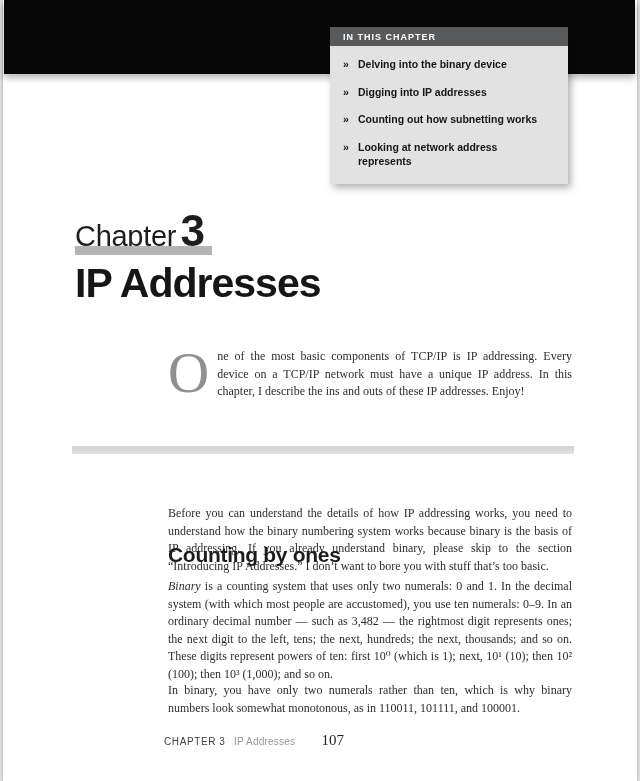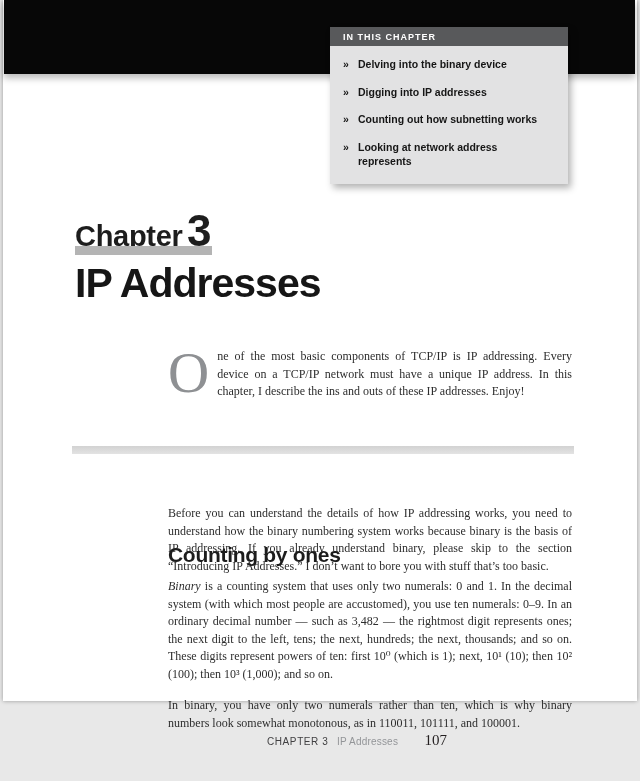--- a/index.html
+++ b/index.html
@@ -4,21 +4,21 @@
 <style>
   html, body { margin: 0; padding: 0; }
   body {
     width: 640px; height: 781px;
     background: #e8e8e8;
     position: relative;
     overflow: hidden;
     font-family: "Liberation Sans", sans-serif;
   }
   .page {
-    position: absolute; left: 3px; top: 0; width: 634px; height: 701px;
+    position: absolute; left: 3px; top: 0; width: 634px; height: 781px;
     background: #ffffff;
     box-shadow: 0 0 4px rgba(0,0,0,0.35);
   }
   .banner {
     position: absolute; left: 1px; top: 0; width: 631px; height: 74px;
     background: #070707;
     box-shadow: 0 4px 7px rgba(0,0,0,0.28);
   }
   
   .toc {
@@ -42,21 +42,21 @@
   }
   .toc-item:last-child { margin-bottom: 2px; }
   .toc-bullet { width: 15px; flex: 0 0 15px; font-weight: bold; color: #161616; }
   .toc-label { flex: 1; }
 
   
   .chapter-row {
     position: absolute; left: 72px; top: 206px; height: 44px;
     color: #1d1d1d; white-space: nowrap;
   }
-  .chapter-word { font-size: 29px; font-weight: 700; letter-spacing: -0.3px; }
+  .chapter-word { font-size: 29px; font-weight: 400; letter-spacing: -0.3px; }
   .chapter-num  { font-size: 44px; font-weight: 800; letter-spacing: -1px; }
   .chapter-bar {
     position: absolute; left: 72px; top: 246px; width: 137px; height: 9px;
     background: #b4b4b4;
   }
   .title {
     position: absolute; left: 72px; top: 258px; margin: 0;
     font-size: 41px; font-weight: 800; letter-spacing: -1px; color: #161616;
     line-height: 50px;
   }
@@ -85,26 +85,26 @@
     position: absolute; left: 69px; top: 446px; width: 502px; height: 8px;
     background: linear-gradient(180deg, #d2d2d2, #e3e3e3);
     z-index: 1;
   }
   .p1 { top: 467px; margin-top: 38px; }
   .h2 {
     position: absolute; left: 165px; top: 543px; margin: 0;
     font-size: 21px; font-weight: 800; letter-spacing: -0.3px; color: #1c1c1c;
   }
   .p2 { top: 578px; }
-  .p3 { top: 682px; margin-top: 15px; }
+  .p3 { top: 682px; }
 
   
   .footer {
-    position: absolute; left: 153px; top: 731px; width: 402px;
-    text-align: center; white-space: nowrap;
+    position: absolute; left: 161px; top: 731px; width: 402px;
+    text-align: left; white-space: nowrap;
   }
   .footer-chapter {
     font-size: 10px; color: #414042; letter-spacing: 0.6px;
   }
   .footer-section {
     font-size: 10px; color: #939598; letter-spacing: 0.2px;
     margin-left: 4px;
   }
   .footer-page {
     font-family: "Liberation Serif", "DejaVu Serif", serif;

